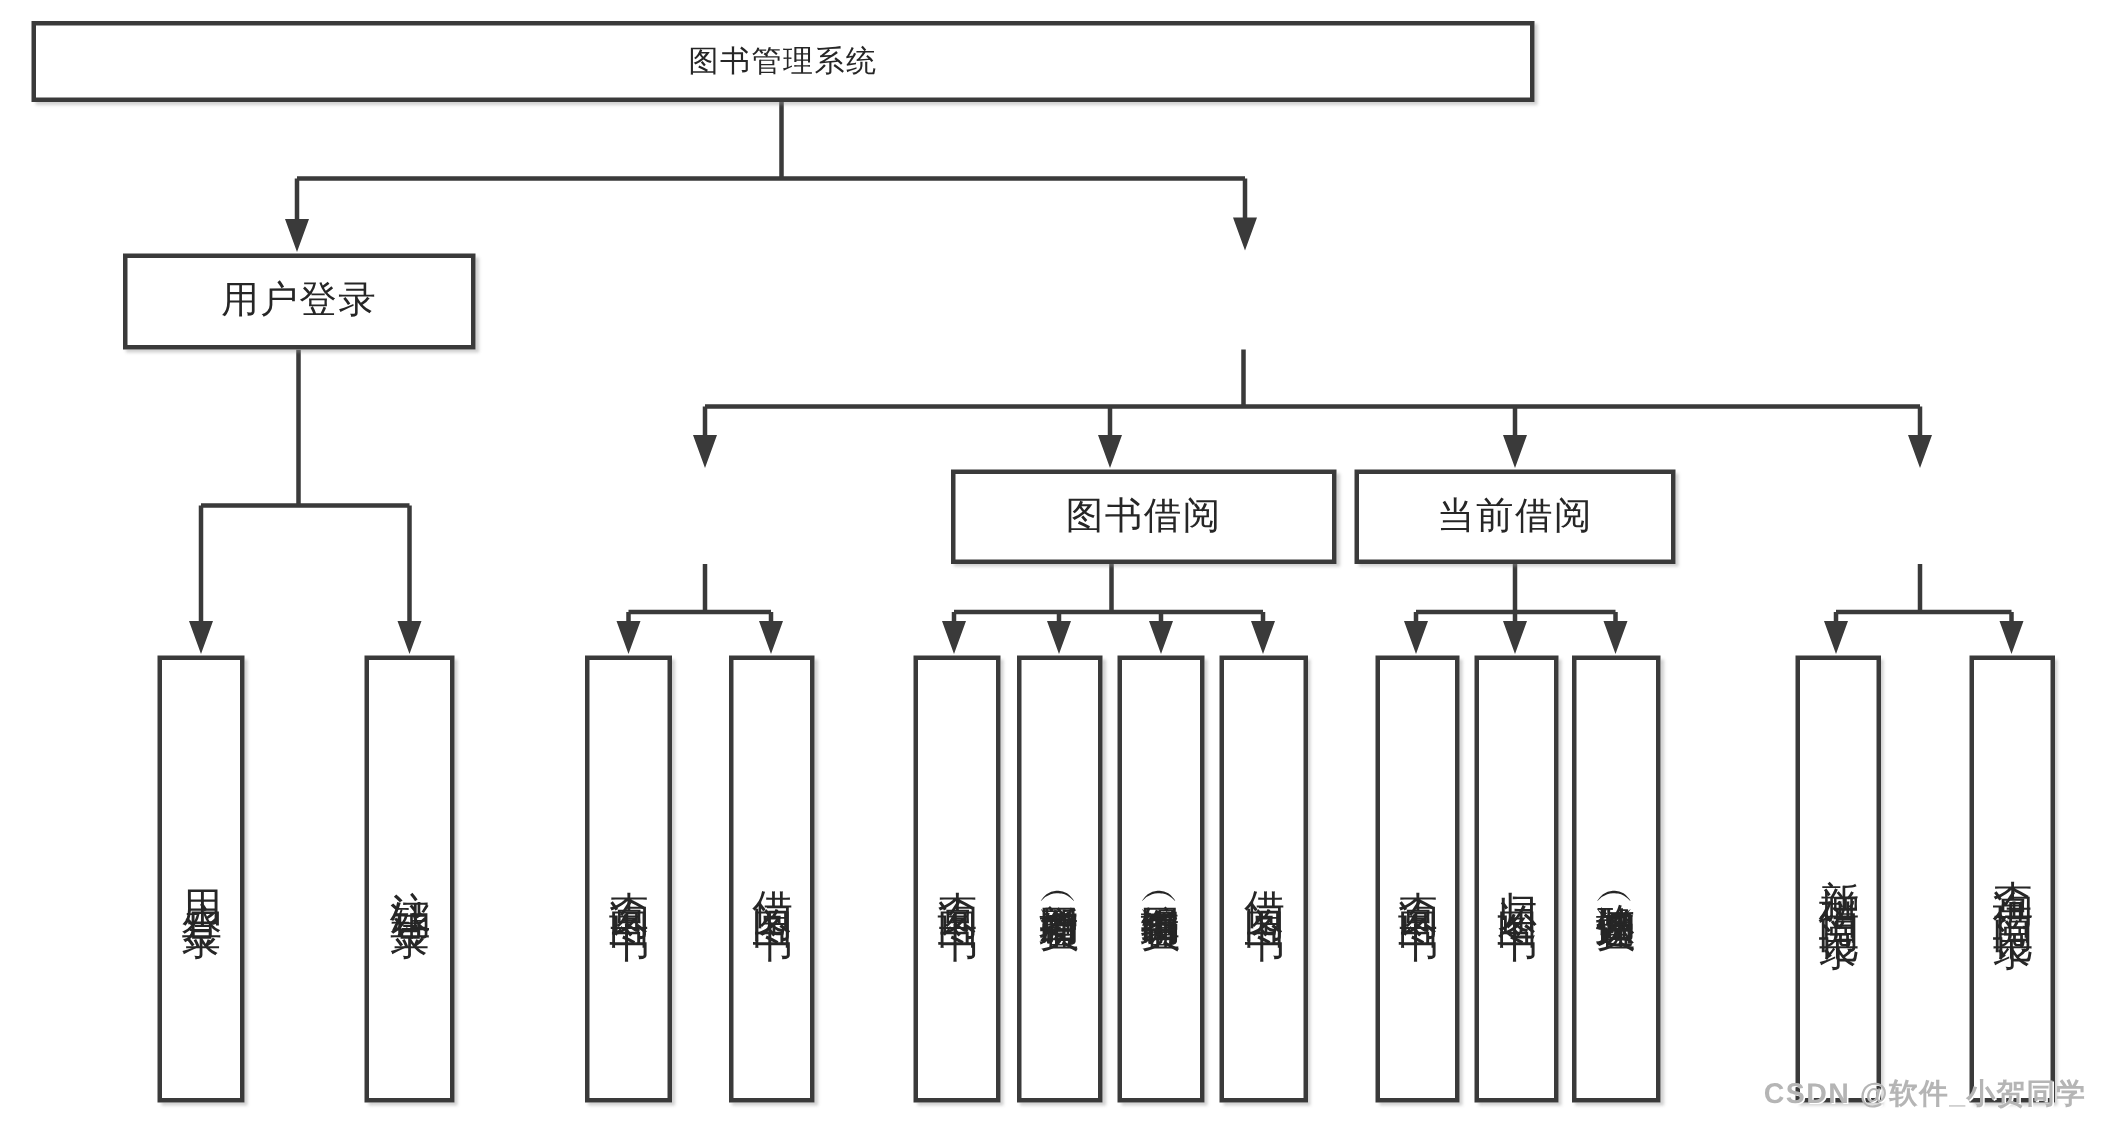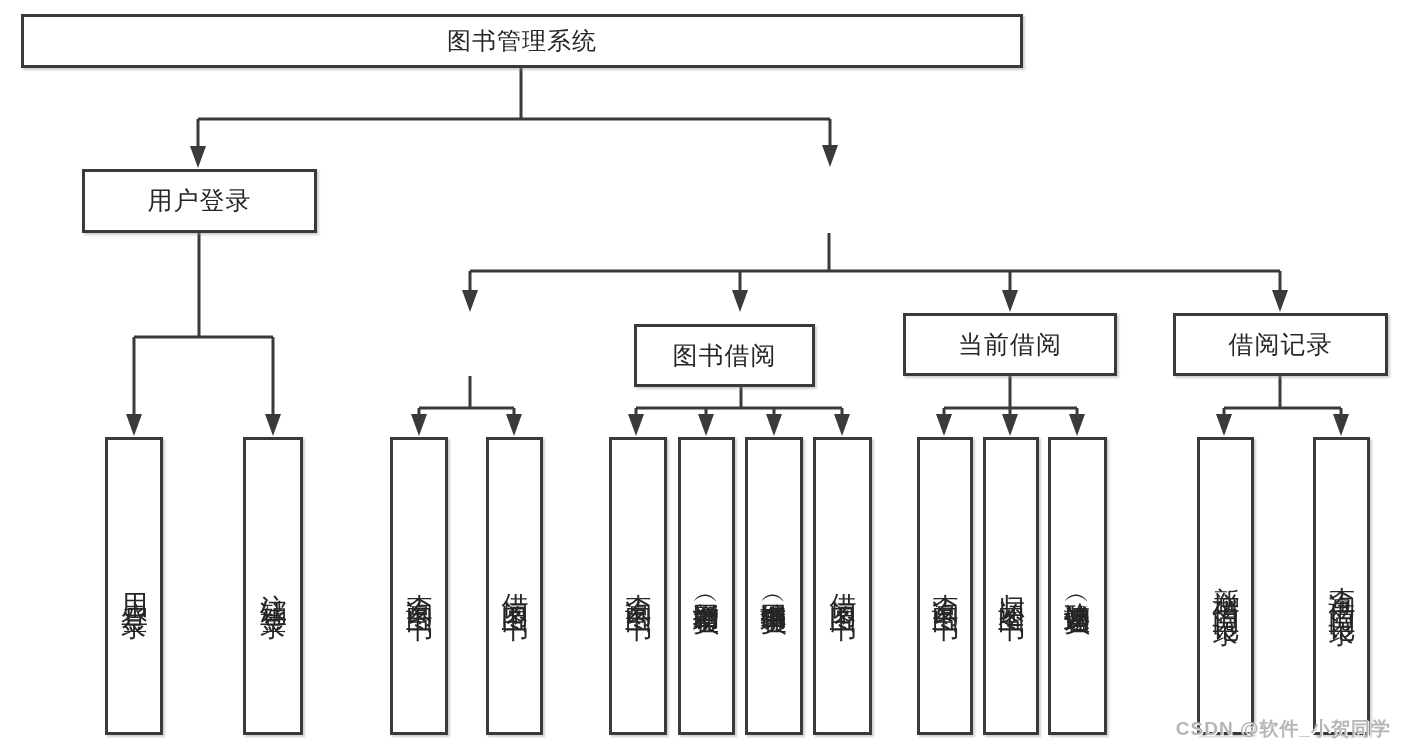--- a/index.html
+++ b/index.html
@@ -21,21 +21,21 @@
   svg.connectors .heads{fill:var(--line);stroke:none;}
   .node{
     position:absolute;box-sizing:border-box;
     border:3px solid var(--line);
     background:#fff;
     display:flex;align-items:center;justify-content:center;
     color:var(--text);
     box-shadow:2px 2px 2px rgba(150,150,150,.45);
   }
   .node .label{white-space:nowrap;line-height:1.25;}
-  .root .label{font-size:24px;letter-spacing:1px;}
+  .root .label{font-size:20px;letter-spacing:1px;}
   .h .label{font-size:25px;letter-spacing:1px;}
   .vert .label{
     writing-mode:vertical-rl;
     text-orientation:mixed;
     white-space:nowrap;
     font-size:27px;
     letter-spacing:7px;
     line-height:1;
   }
   .vert.long .label{font-size:26px;letter-spacing:1px;}
@@ -58,28 +58,25 @@
   </svg>
 
   <div class="node root" style="left:21px;top:14px;width:1002px;height:54px">
     <span class="label">图书管理系统</span>
   </div>
 
   <div class="node h" style="left:82px;top:169px;width:235px;height:64px">
     <span class="label">用户登录</span>
   </div>
 
-  <div class="node h" style="left:634px;top:324px;width:181px;height:63px">
+  <div class="node h" style="left:634px;top:313px;width:257px;height:63px">
     <span class="label">图书借阅</span>
   </div>
   <div class="node h" style="left:903px;top:313px;width:214px;height:63px">
     <span class="label">当前借阅</span>
-  </div>
-  <div class="node h" style="left:1173px;top:313px;width:215px;height:63px">
-    <span class="label">借阅记录</span>
   </div>
 
   <div class="node vert" style="left:105px;top:437px;width:58px;height:298px">
     <span class="label">用户登录</span>
   </div>
   <div class="node vert" style="left:243px;top:437px;width:60px;height:298px">
     <span class="label">注销登录</span>
   </div>
 
   <div class="node vert" style="left:390px;top:437px;width:58px;height:298px">

